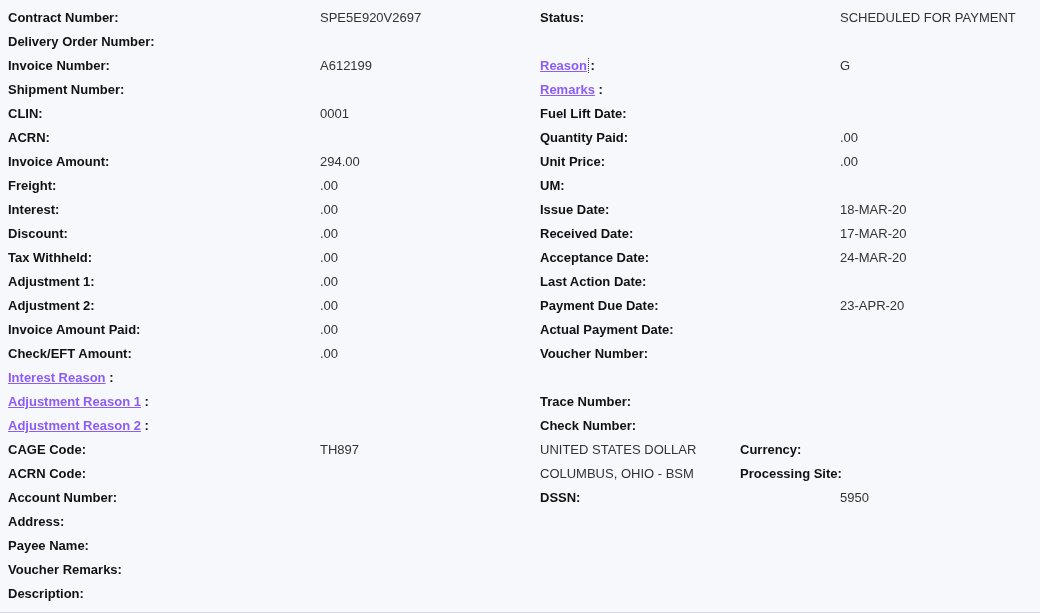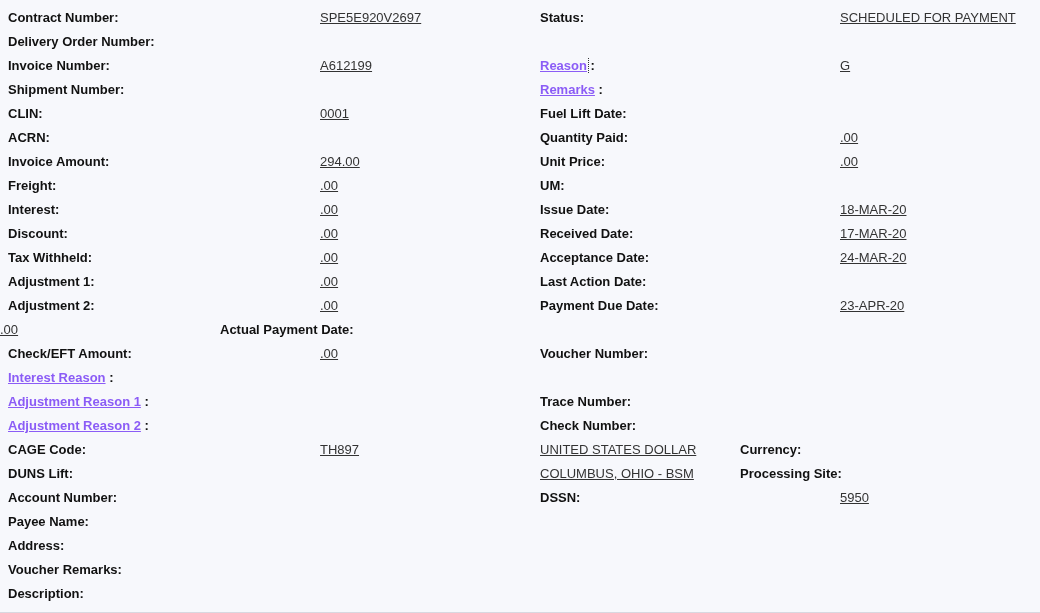--- a/index.html
+++ b/index.html
@@ -35,23 +35,23 @@
     height: 24px;
     align-items: flex-start;
     line-height: 17px;
   }
   .cell {
     box-sizing: border-box;
     overflow: hidden;
     white-space: nowrap;
   }
   .c-label-left  { width: 320px; padding-left: 8px; }
-  .c-value-left  { width: 220px; text-decoration: underline; }
+  .c-value-left  { width: 220px; }
   .c-label-right { width: 300px; }
-  .c-value-right { width: 200px; text-decoration: underline; }
+  .c-value-right { width: 200px; }
 
   .lbl {
     font-weight: bold;
     color: #111111;
     text-align: center;
   }
   .val {
     font-weight: normal;
     color: #333333;
   }
@@ -155,20 +155,21 @@
         <div class="cell c-label-right"><span class="lbl">Last Action Date:</span></div>
         <div class="cell c-value-right val"></div>
       </div>
       <div class="row">
         <div class="cell c-label-left"><span class="lbl">Adjustment 2:</span></div>
         <div class="cell c-value-left val">.00</div>
         <div class="cell c-label-right"><span class="lbl">Payment Due Date:</span></div>
         <div class="cell c-value-right val">23-APR-20</div>
       </div>
       <div class="row">
+        <div class="cell c-label-left"><span class="lbl">Invoice Amount Paid:</span></div>
         <div class="cell c-value-left val">.00</div>
         <div class="cell c-label-right"><span class="lbl">Actual Payment Date:</span></div>
         <div class="cell c-value-right val"></div>
       </div>
       <div class="row">
         <div class="cell c-label-left"><span class="lbl">Check/EFT Amount:</span></div>
         <div class="cell c-value-left val">.00</div>
         <div class="cell c-label-right"><span class="lbl">Voucher Number:</span></div>
         <div class="cell c-value-right val"></div>
       </div>
@@ -190,39 +191,39 @@
         <div class="cell c-label-right"><span class="lbl">Check Number:</span></div>
         <div class="cell c-value-right val"></div>
       </div>
       <div class="row">
         <div class="cell c-label-left"><span class="lbl">CAGE Code:</span></div>
         <div class="cell c-value-left val">TH897</div>
         <div class="cell c-value-right val">UNITED STATES DOLLAR</div>
         <div class="cell c-label-right"><span class="lbl">Currency:</span></div>
       </div>
       <div class="row">
-        <div class="cell c-label-left"><span class="lbl">DUNS Lift:</span></div>
+        <div class="cell c-label-left"><span class="lbl">ACRN Code:</span></div>
         <div class="cell c-value-left val"></div>
         <div class="cell c-value-right val">COLUMBUS, OHIO - BSM</div>
         <div class="cell c-label-right"><span class="lbl">Processing Site:</span></div>
       </div>
       <div class="row">
         <div class="cell c-label-left"><span class="lbl">Account Number:</span></div>
         <div class="cell c-value-left val"></div>
         <div class="cell c-label-right"><span class="lbl">DSSN:</span></div>
         <div class="cell c-value-right val">5950</div>
       </div>
       <div class="row">
+        <div class="cell c-label-left"><span class="lbl">Address:</span></div>
+        <div class="cell c-value-left val"></div>
+        <div class="cell c-label-right"></div>
+        <div class="cell c-value-right val"></div>
+      </div>
+      <div class="row">
         <div class="cell c-label-left"><span class="lbl">Payee Name:</span></div>
-        <div class="cell c-value-left val"></div>
-        <div class="cell c-label-right"></div>
-        <div class="cell c-value-right val"></div>
-      </div>
-      <div class="row">
-        <div class="cell c-label-left"><span class="lbl">Address:</span></div>
         <div class="cell c-value-left val"></div>
         <div class="cell c-label-right"></div>
         <div class="cell c-value-right val"></div>
       </div>
       <div class="row">
         <div class="cell c-label-left"><span class="lbl">Voucher Remarks:</span></div>
         <div class="cell c-value-left val"></div>
         <div class="cell c-label-right"></div>
         <div class="cell c-value-right val"></div>
       </div>

